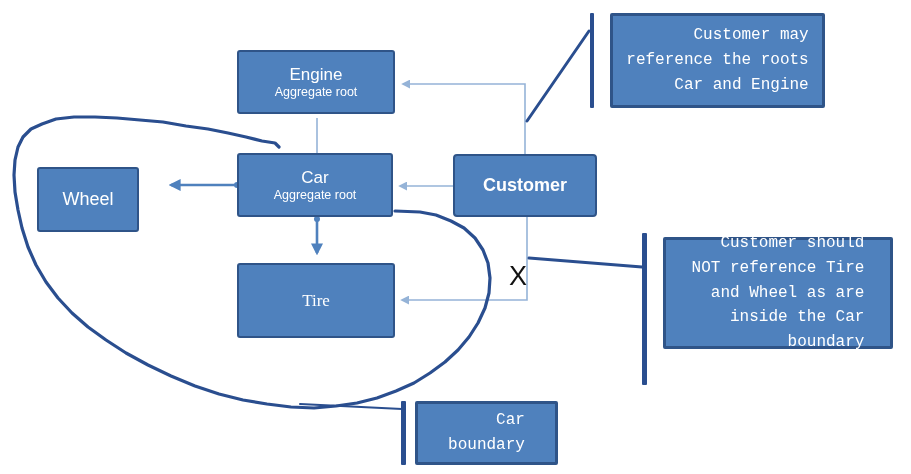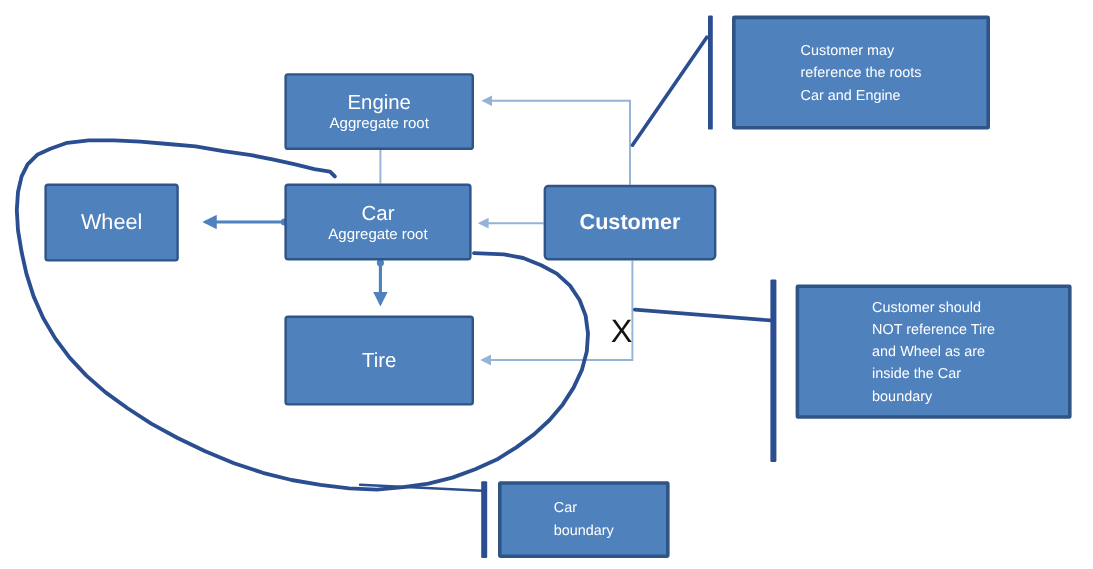--- a/index.html
+++ b/index.html
@@ -42,24 +42,25 @@
   .node .subtitle{font-size:12.5px;line-height:1.2;}
 
   .callout{
     position:absolute;z-index:2;
     background:var(--box-fill);
     border:3px solid var(--box-border);
     border-radius:2px;
     box-sizing:border-box;
     display:flex;align-items:center;justify-content:center;
     color:var(--text);
-    text-align:left;
-    font-size:12px;line-height:1.55;
+    text-align:right;
+    font-size:16px;line-height:1.55;
     white-space:pre-line;
     padding:2px 6px;
+    font-family:Liberation Mono, monospace;
   }
   .leader-bar{
     position:absolute;z-index:2;
     width:4px;background:var(--ink);border-radius:1px;
   }
   .x-mark{
     position:absolute;z-index:3;
     color:var(--mark);
     font-size:27px;font-weight:500;line-height:1;
   }
@@ -95,39 +96,39 @@
     <path class="line-ink" stroke-width="3" d="M527,121 L589,31"></path>
     <path class="line-ink" stroke-width="3" d="M529,258 L642,267"></path>
     <path class="line-ink" stroke-width="2" d="M402,409 L300,404"></path>
 
     <circle class="dot-thick" cx="237" cy="185" r="3"></circle>
     <path class="line-thick" d="M237,185 L171,185" marker-end="url(#mThick)"></path>
     <circle class="dot-thick" cx="317" cy="219" r="3"></circle>
     <path class="line-thick" d="M317,219 L317,253" marker-end="url(#mThick)"></path>
   </svg>
 
-  <div class="node" style="left:237px;top:61px;width:158px;height:64px;">
+  <div class="node" style="left:237px;top:50px;width:158px;height:64px;">
     <span class="title">Engine</span>
     <span class="subtitle">Aggregate root</span>
   </div>
 
-  <div class="node" style="left:37px;top:153px;width:112px;height:65px;">
+  <div class="node" style="left:37px;top:167px;width:102px;height:65px;">
     <span class="title" style="font-size:18px;">Wheel</span>
   </div>
 
   <div class="node" style="left:237px;top:153px;width:156px;height:64px;">
     <span class="title">Car</span>
     <span class="subtitle">Aggregate root</span>
   </div>
 
   <div class="node" style="left:453px;top:154px;width:144px;height:63px;border-radius:4px;font-weight:bold;">
     <span class="title" style="font-size:18px;">Customer</span>
   </div>
 
-  <div class="node" style="left:237px;top:263px;width:158px;height:75px;">
+  <div class="node" style="left:237px;top:263px;width:158px;height:75px;font-family:Liberation Serif, serif;">
     <span class="title">Tire</span>
   </div>
 
   <div class="leader-bar" style="left:590px;top:13px;height:95px;"></div>
   <div class="leader-bar" style="left:642px;top:233px;height:152px;width:5px;"></div>
   <div class="leader-bar" style="left:401px;top:401px;height:64px;width:5px;"></div>
 
   <div class="callout" style="left:610px;top:13px;width:215px;height:95px;">
     <span>Customer may
 reference the roots

